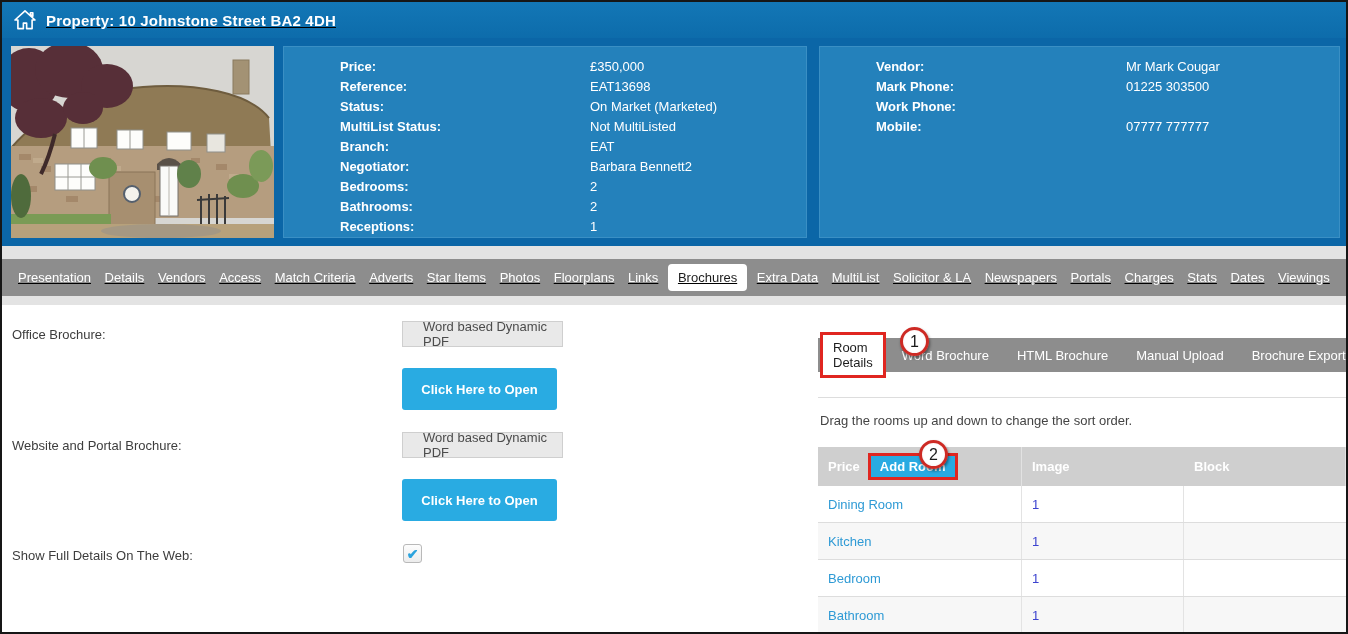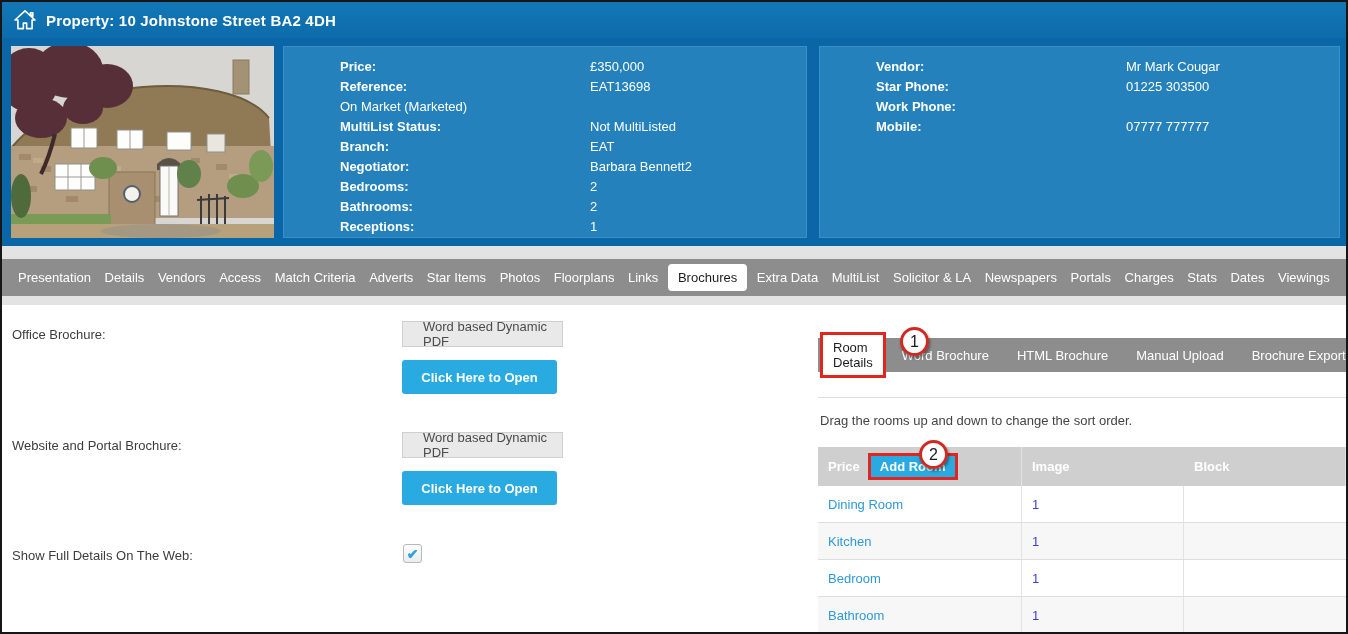--- a/index.html
+++ b/index.html
@@ -1,19 +1,19 @@
 <!DOCTYPE html>
 <html><head>
 <meta charset="utf-8">
 <style>
   * { margin:0; padding:0; box-sizing:border-box; }
   body { font-family:"Liberation Sans", sans-serif; background:#fff; }
   #page {
     position:relative; width:1348px; height:634px;
-    border:2px solid #161616; background:#eab308; overflow:hidden;
+    border:2px solid #161616; background:#eab308; overflow:hidden;text-decoration:underline;
   }
 
   
   .app-header {
     height:36px; background:linear-gradient(#1377b6,#0d6cab);
     display:flex; align-items:center; padding-left:12px; gap:10px;
   }
   .app-header .title { color:#fff; font-size:15px; font-weight:600; letter-spacing:.2px; }
 
   
@@ -46,24 +46,24 @@
   
   .content { position:relative; height:329px; background:#fff; font-size:13px; color:#3d3d3d; }
 
   .form-label { position:absolute; left:10px; }
   .pdf-box {
     position:absolute; left:400px; width:161px; height:26px;
     background:#e9e9e9; border:1px solid #cfcfcf; color:#4b4b4b;
     display:flex; align-items:center; justify-content:center; font-size:13px;padding-left:20px;
   }
   .open-btn {
-    position:absolute; left:400px; width:155px; height:34px;
+    position:absolute; left:400px; width:155px; height:42px;
     background:#29abe2; border:none; border-radius:3px;
     color:#fff; font-size:13px; font-weight:600; font-family:inherit;
-    display:flex; align-items:center; justify-content:center; cursor:pointer;
+    display:flex; align-items:center; justify-content:center; cursor:pointer;margin-top:8px;
   }
   .checkbox {
     position:absolute; left:401px; width:19px; height:19px;
     background:linear-gradient(#fdfdfd,#ececec); border:1px solid #b9b9b9; border-radius:3px;
     display:flex; align-items:center; justify-content:center;
     color:#2ba3dd; font-size:14px; font-weight:bold; cursor:pointer;
   }
 
   
   .rp-tabbar {
@@ -200,20 +200,21 @@
       <div class="rows">
           <div class="prow">
             <span class="lbl">Price:</span>
             <span class="val">£350,000</span>
           </div>
           <div class="prow">
             <span class="lbl">Reference:</span>
             <span class="val">EAT13698</span>
           </div>
           <div class="prow">
+            <span class="lbl">Status:</span>
             <span class="val">On Market (Marketed)</span>
           </div>
           <div class="prow">
             <span class="lbl">MultiList Status:</span>
             <span class="val">Not MultiListed</span>
           </div>
           <div class="prow">
             <span class="lbl">Branch:</span>
             <span class="val">EAT</span>
           </div>
@@ -235,21 +236,21 @@
           </div>
         </div>
     </div>
     <div class="panel panel-vendor">
       <div class="rows">
           <div class="prow">
             <span class="lbl">Vendor:</span>
             <span class="val">Mr Mark Cougar</span>
           </div>
           <div class="prow">
-            <span class="lbl">Star Phone:</span>
+            <span class="lbl">Mark Phone:</span>
             <span class="val">01225 303500</span>
           </div>
           <div class="prow">
             <span class="lbl">Work Phone:</span>
             <span class="val"></span>
           </div>
           <div class="prow">
             <span class="lbl">Mobile:</span>
             <span class="val">07777 777777</span>
           </div>

